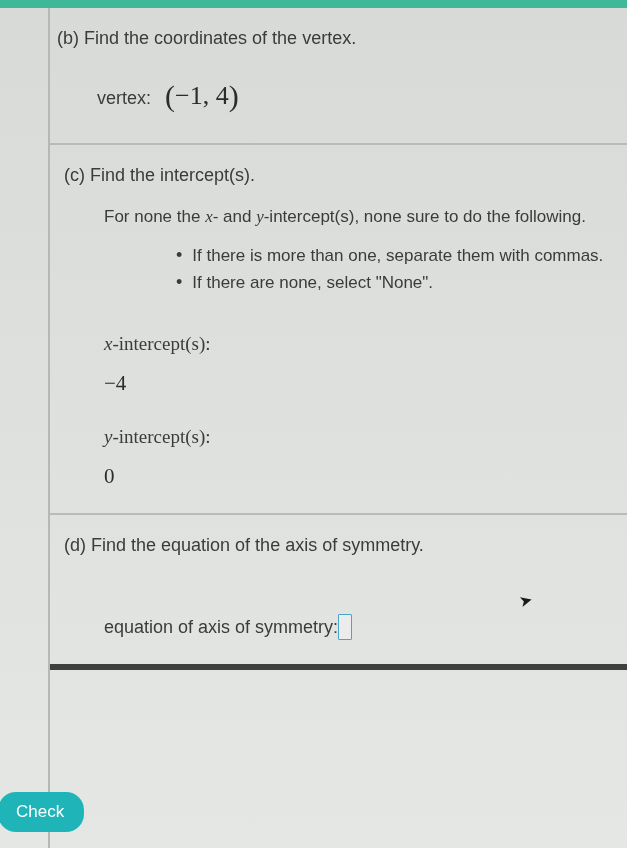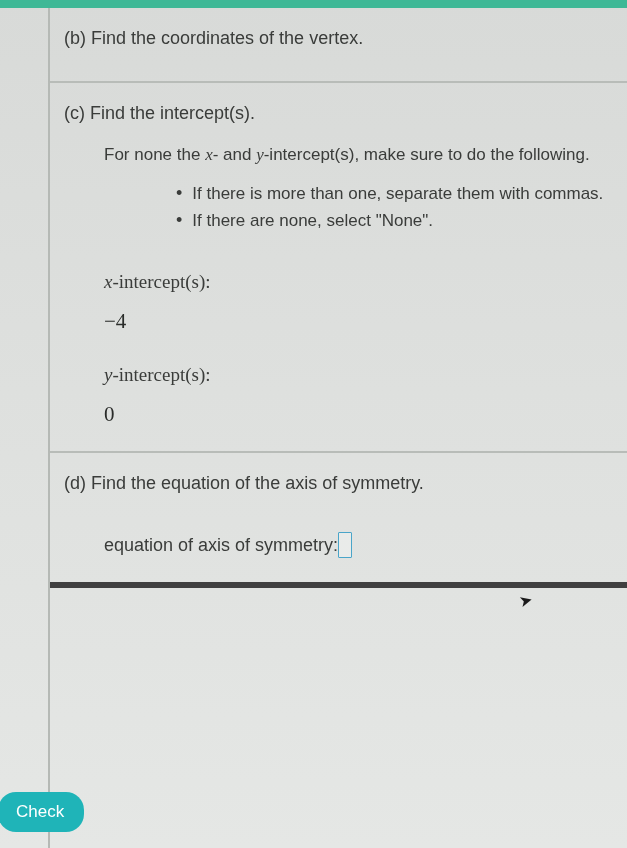--- a/index.html
+++ b/index.html
@@ -31,20 +31,21 @@
     .main-column {
       flex: 1;
       position: relative;
     }
     .section {
       border-bottom: 2px solid #b8bcb8;
       padding: 18px 16px 24px 14px;
     }
     .section-b {
       padding-bottom: 30px;
+      padding-left: 7px;
     }
     .section-d {
       border-bottom: 6px solid #404040;
     }
     .prompt {
       font-size: 18px;
       color: #3a3c3a;
       font-weight: 400;
       line-height: 1.4;
     }
@@ -112,21 +113,21 @@
     }
     .intercept-value {
       font-family: 'Times New Roman', serif;
       font-size: 21px;
       color: #2a2c2a;
     }
     .answer-line {
       display: flex;
       align-items: center;
       padding-left: 40px;
-      margin-top: 36px;
+      margin-top: 56px;
     }
     .input-box {
       width: 14px;
       height: 26px;
       border: 1.5px solid #4aa5c9;
       background: rgba(255,255,255,0.3);
       border-radius: 1px;
     }
     .cursor-icon {
       position: absolute;
@@ -159,27 +160,31 @@
 
 <div class="top-bar"></div>
 
 <div class="content-area">
   <div class="left-margin"></div>
 
   <div class="main-column">
 
     <div class="section section-b">
       <div class="prompt">(b) Find the coordinates of the vertex.</div>
+      <div class="indent vertex-line">
+        <span class="label-text">vertex:</span>
+        <span class="math-value"><span class="paren-big">(</span>−1, 4<span class="paren-big">)</span></span>
+      </div>
     </div>
 
     <div class="section">
       <div class="prompt">(c) Find the intercept(s).</div>
       <div class="indent-sm">
         <div class="instructions">
-          <span>For none the </span><span class="math-var">x</span><span>- and </span><span class="math-var">y</span><span>-intercept(s), make sure to do the following.</span>
+          <span>For none the </span><span class="math-var">x</span><span>- and </span><span class="math-var">y</span><span>-intercept(s), none sure to do the following.</span>
         </div>
         <div class="bullet-list">
           <div class="bullet-item">
             <span class="bullet-dot">•</span>
             <span>If there is more than one, separate them with commas.</span>
           </div>
           <div class="bullet-item">
             <span class="bullet-dot">•</span>
             <span>If there are none, select "None".</span>
           </div>

